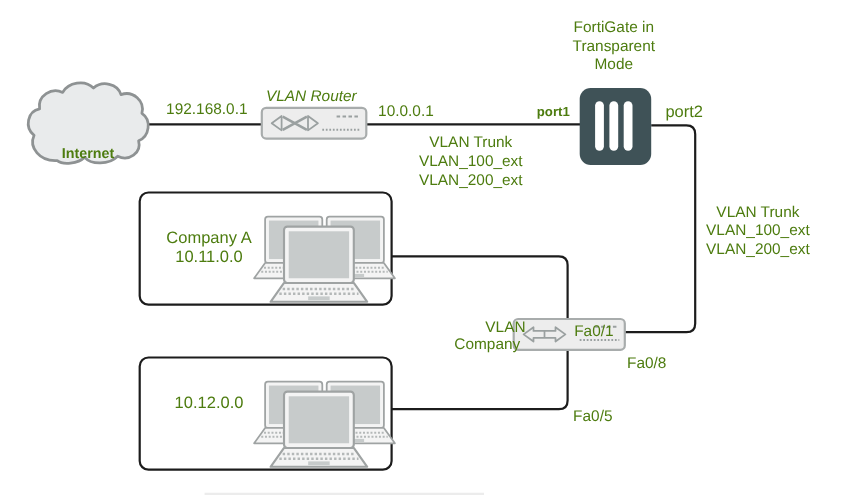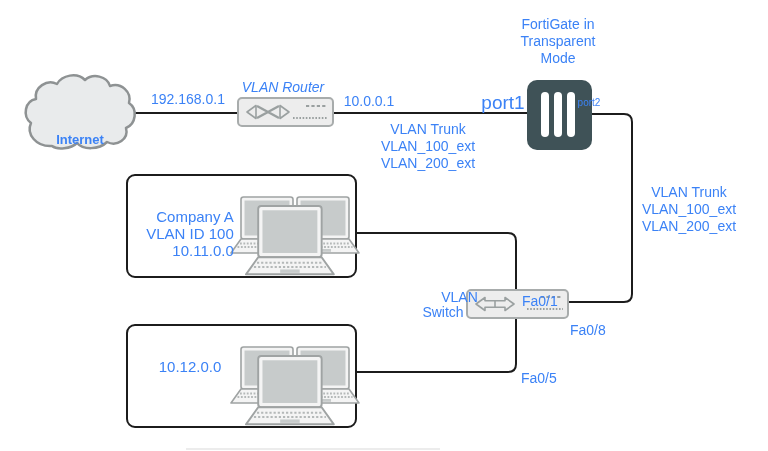--- a/index.html
+++ b/index.html
@@ -10,27 +10,27 @@
     font-family:"Liberation Sans", sans-serif;
     color:#1c1c1c;
     overflow:hidden;
   }
   .stage svg{position:absolute;left:0;top:0;}
   .lbl{
     position:absolute;
     white-space:nowrap;
     font-size:14px;
     line-height:17px;
-    color:#3b82f6;
+    color:#4d7c0f;
   }
   .cc{transform:translate(-50%,-50%);}          
   .cx{transform:translateX(-50%);text-align:center;} 
   .cy{transform:translateY(-50%);margin-top:36px;}               
   .cloud-label{font-size:13px;font-weight:600;margin-top:20px;}
-  .company-block{font-size:15px;line-height:17px;text-align:right;}
+  .company-block{font-size:15px;line-height:17px;}
   .switch-block{line-height:15px;}
   .line3 span{display:block;}
 </style>
 </head>
 <body>
 
 <div class="stage">
 
   <svg width="768" height="451" viewBox="0 0 768 451">
     <defs>
@@ -102,23 +102,23 @@
   </svg>
 
   <div class="lbl cc cloud-label" style="left:80px;top:119px;">Internet</div>
 
   <div class="lbl cc" style="left:188px;top:99px;">192.168.0.1</div>
 
   <div class="lbl cc" style="left:283px;top:87px;font-style:italic;">VLAN Router</div>
 
   <div class="lbl cc" style="left:369px;top:101px;">10.0.0.1</div>
 
-  <div class="lbl cc" style="left:503px;top:102px;font-size:19px;">port1</div>
+  <div class="lbl cc" style="left:503px;top:102px;font-size:12px;font-weight:bold;">port1</div>
 
-  <div class="lbl cc" style="left:589px;top:102px;font-size:10px;">port2</div>
+  <div class="lbl cc" style="left:622px;top:102px;font-size:15px;">port2</div>
 
   <div class="lbl cx line3" style="left:558px;top:16px;">
     <span>FortiGate in</span>
     <span>Transparent</span>
     <span>Mode</span>
   </div>
 
   <div class="lbl cx line3" style="left:428px;top:121px;">
     <span>VLAN Trunk</span>
     <span>VLAN_100_ext</span>
@@ -126,30 +126,29 @@
   </div>
 
   <div class="lbl cx line3" style="left:689px;top:184px;">
     <span>VLAN Trunk</span>
     <span>VLAN_100_ext</span>
     <span>VLAN_200_ext</span>
   </div>
 
   <div class="lbl cx switch-block" style="left:443px;top:290px;">
     <span style="display:block;margin-left:33px;">VLAN</span>
-    <span style="display:block;">Switch</span>
+    <span style="display:block;">Company</span>
   </div>
 
   <div class="lbl cy" style="left:522px;top:265px;">Fa0/1</div>
   <div class="lbl cy" style="left:570px;top:294px;">Fa0/8</div>
   <div class="lbl cy" style="left:521px;top:342px;">Fa0/5</div>
 
   <div class="lbl cx line3 company-block" style="left:190px;top:208px;">
     <span>Company A</span>
-    <span>VLAN ID 100</span>
     <span>10.11.0.0</span>
   </div>
 
   <div class="lbl cx line3 company-block" style="left:190px;top:358px;">
     <span>10.12.0.0</span>
   </div>
 
 </div>
 
 </body></html>

